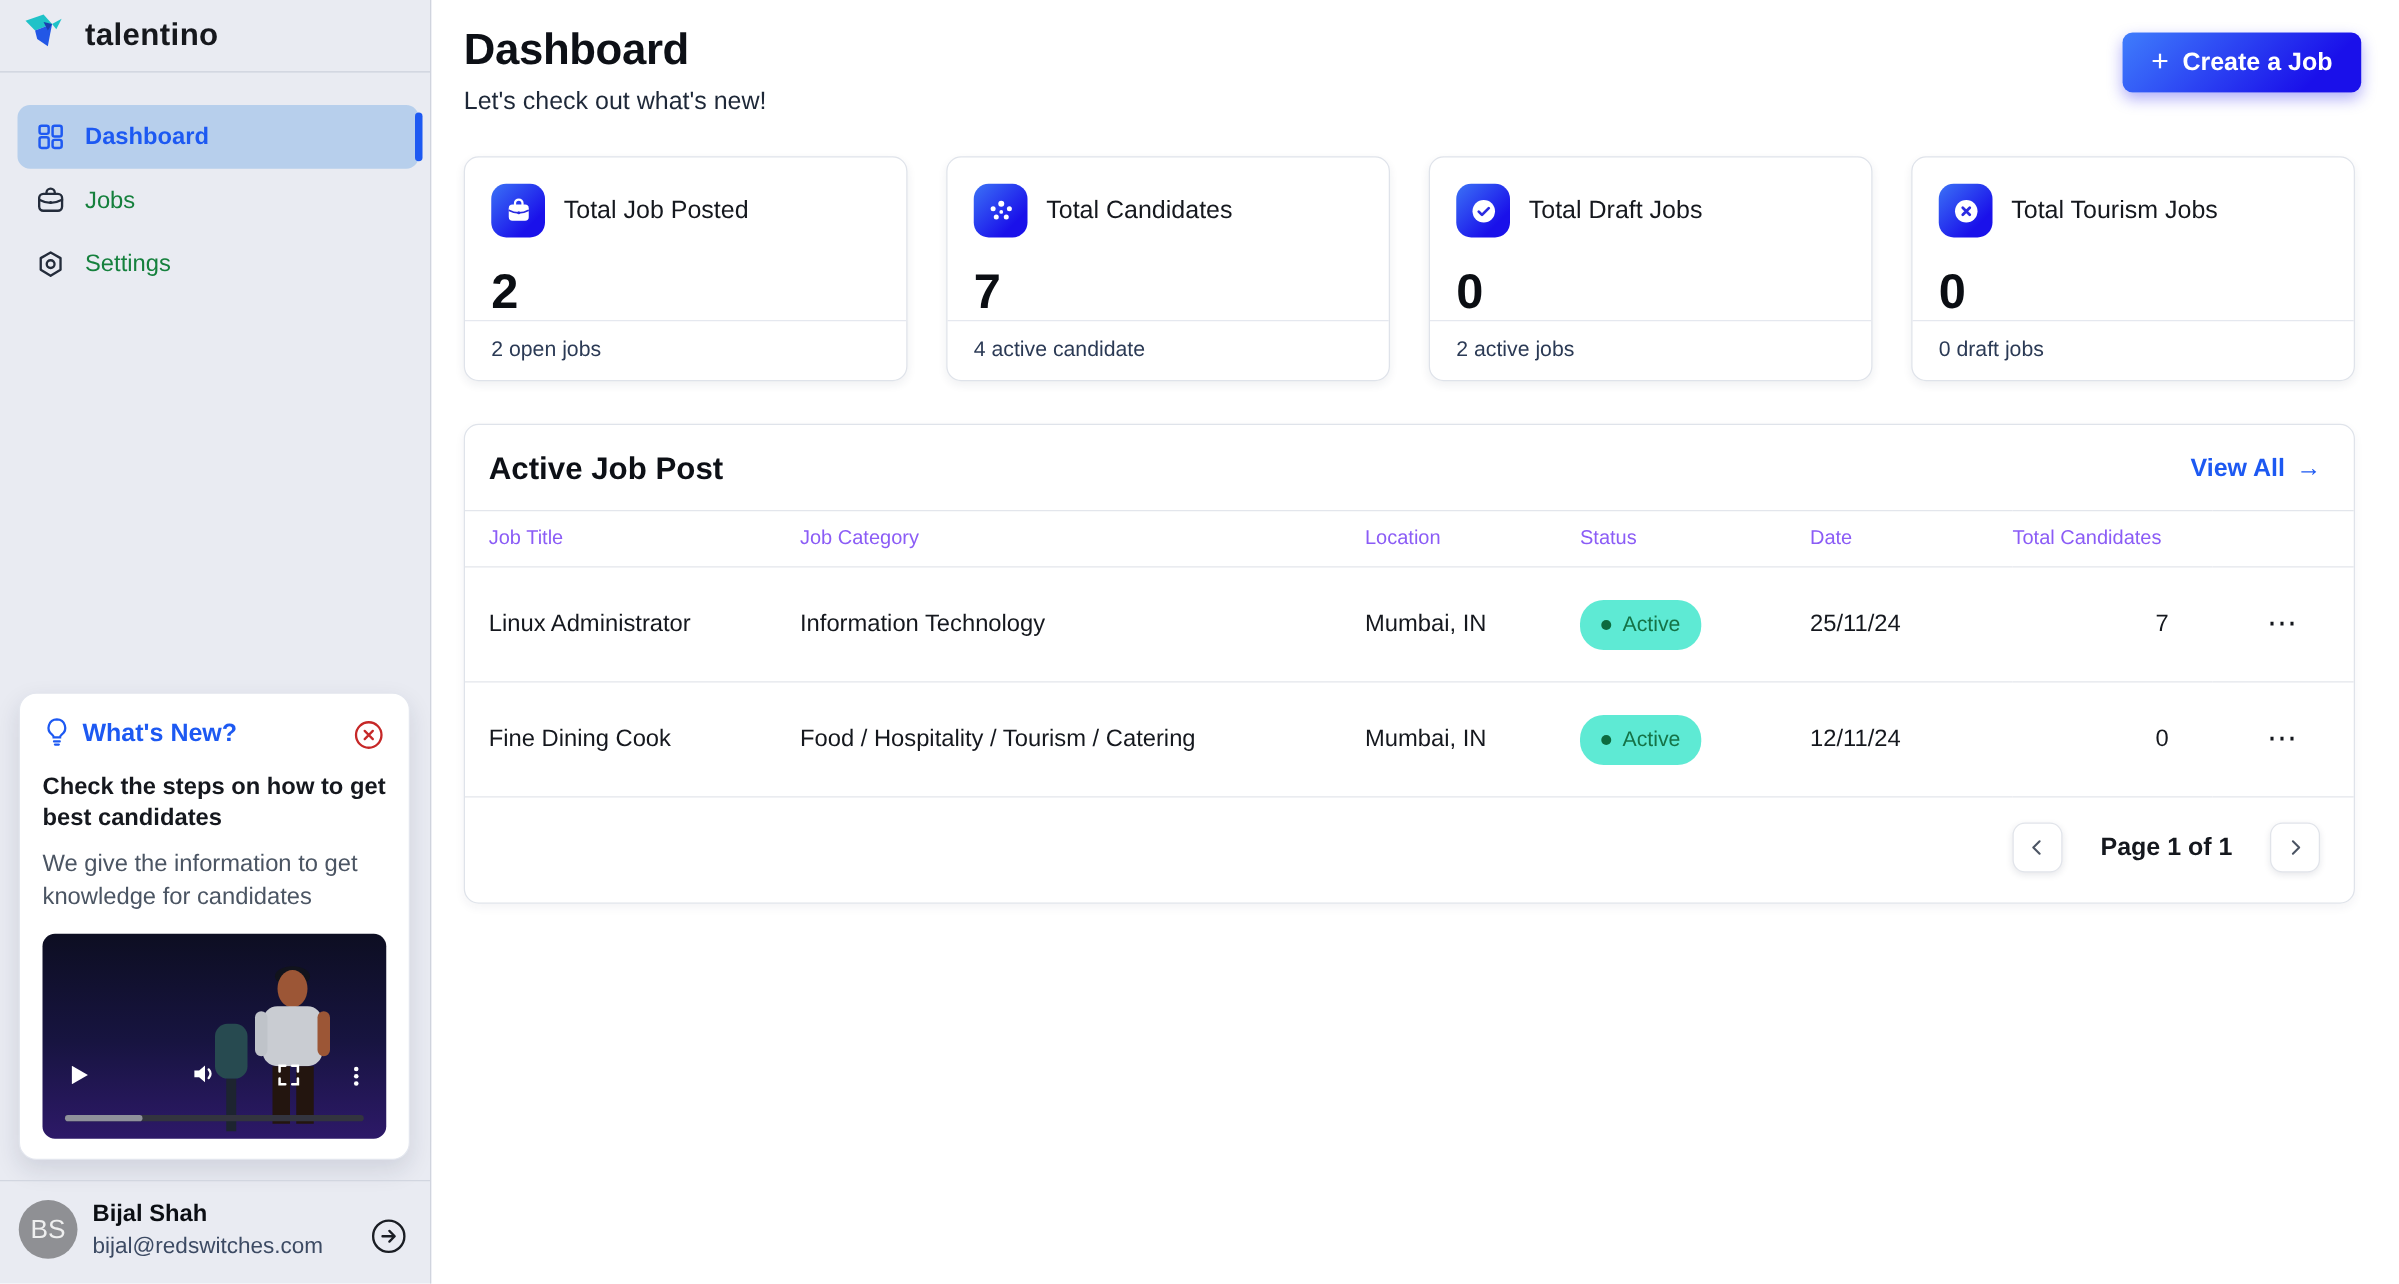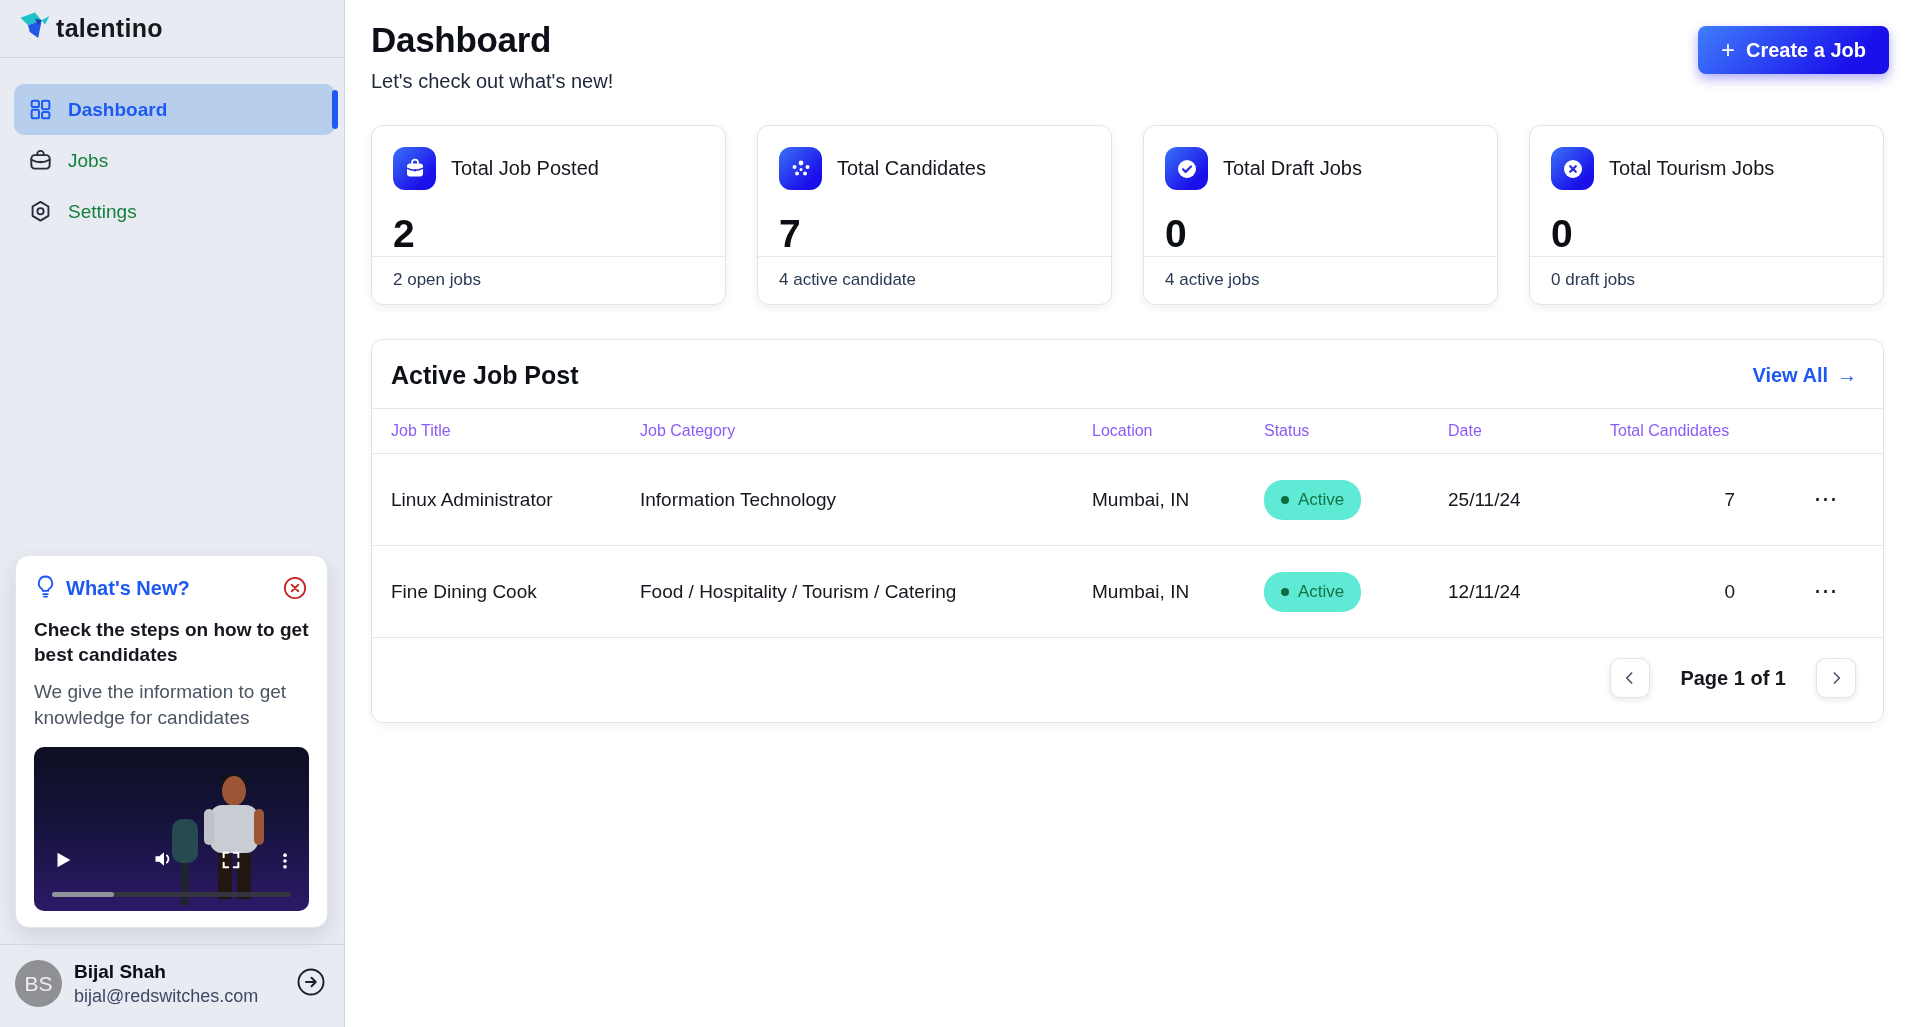--- a/index.html
+++ b/index.html
@@ -3,21 +3,21 @@
 <meta charset="utf-8">
 <style>
   * { margin:0; padding:0; box-sizing:border-box; }
   html,body { width:1919px; height:1027px; overflow:hidden; }
   body { font-family:"Liberation Sans", sans-serif; background:#fff; color:#15181e; }
   .app { display:flex; width:100%; height:100%; }
 
   
   .sidebar { width:345px; min-width:345px; background:#e9ebf2; border-right:1px solid #d0d4de;
              display:flex; flex-direction:column; }
-  .logo-row { height:58px; display:flex; align-items:center; gap:4px; padding:0 16px;
+  .logo-row { height:58px; display:flex; align-items:center; gap:16px; padding:0 16px;
               border-bottom:1px solid #ccd1db; }
   .logo-text { font-size:25px; font-weight:800; color:#16181d; letter-spacing:.3px; }
   .nav { padding-top:26px; }
   .nav-item { height:51px; margin:0 9px 0 14px; display:flex; align-items:center; gap:15px;
               padding:0 13px; font-size:19px; color:#15803d; font-weight:400; border-radius:10px;
               cursor:pointer; position:relative; }
   .nav-item.active { background:#b7cfec; color:#1d59f2; font-weight:700; }
   .nav-item.active::after { content:''; position:absolute; right:-3px; top:6px; bottom:6px;
               width:6px; border-radius:4px; background:#1d59f2; }
   .nav-item .ic { width:26px; height:26px; display:flex; align-items:center; justify-content:center; }
@@ -33,21 +33,21 @@
   .wn-body { margin-top:11px; font-size:19px; color:#4b5563; line-height:1.4; }
   .video { margin-top:15px; height:164px; border-radius:10px; position:relative; overflow:hidden;
            background:linear-gradient(180deg,#0d0e22 0%,#171440 52%,#2d1968 100%); }
   .v-btn { position:absolute; background:none; border:none; cursor:pointer; padding:0;
            display:flex; align-items:center; justify-content:center; }
   .v-progress { position:absolute; left:18px; right:18px; bottom:14px; height:5px; border-radius:3px;
                 background:#33343f; cursor:pointer; }
   .v-progress .fill { width:26%; height:100%; border-radius:3px; background:#8f919b; }
 
   .profile { border-top:1px solid #d2d6e0; padding:15px 18px 20px 15px; display:flex;
-             align-items:center; gap:12px; }
+             align-items:flex-end; gap:12px; }
   .avatar { width:47px; height:47px; border-radius:50%; background:#8f9094; color:#efefef;
             font-size:21px; display:flex; align-items:center; justify-content:center; }
   .p-name { font-size:19px; font-weight:700; color:#0b0e13; }
   .p-email { font-size:18px; color:#3c4a63; margin-top:3px; }
   .p-arrow { margin-left:auto; background:none; border:none; cursor:pointer; padding:0; }
 
   
   .main { flex:1; padding:20px 35px 0 26px; position:relative; }
   .page-title { font-size:35px; font-weight:800; color:#0d1016; letter-spacing:-.3px; }
   .page-sub { margin-top:10px; font-size:20px; color:#1e2838; }
@@ -281,21 +281,21 @@
             <span class="stat-icon">
               <svg width="24" height="24" viewBox="0 0 24 24">
                 <circle cx="12" cy="12" r="9" fill="#fff"></circle>
                 <path d="M8 12.3 l2.6 2.6 L16 9.5" fill="none" stroke="#2b2be0" stroke-width="2.2" stroke-linecap="round" stroke-linejoin="round"></path>
               </svg>
             </span>
             <span class="stat-label">Total Draft Jobs</span>
           </div>
           <div class="stat-value">0</div>
         </div>
-        <div class="stat-footer">4 active jobs</div>
+        <div class="stat-footer">2 active jobs</div>
       </div>
 
       <div class="stat-card">
         <div class="stat-main">
           <div class="stat-top">
             <span class="stat-icon">
               <svg width="24" height="24" viewBox="0 0 24 24">
                 <circle cx="12" cy="12" r="9" fill="#fff"></circle>
                 <path d="M9.2 9.2 l5.6 5.6 M14.8 9.2 l-5.6 5.6" stroke="#2b2be0" stroke-width="2.2" stroke-linecap="round"></path>
               </svg>

